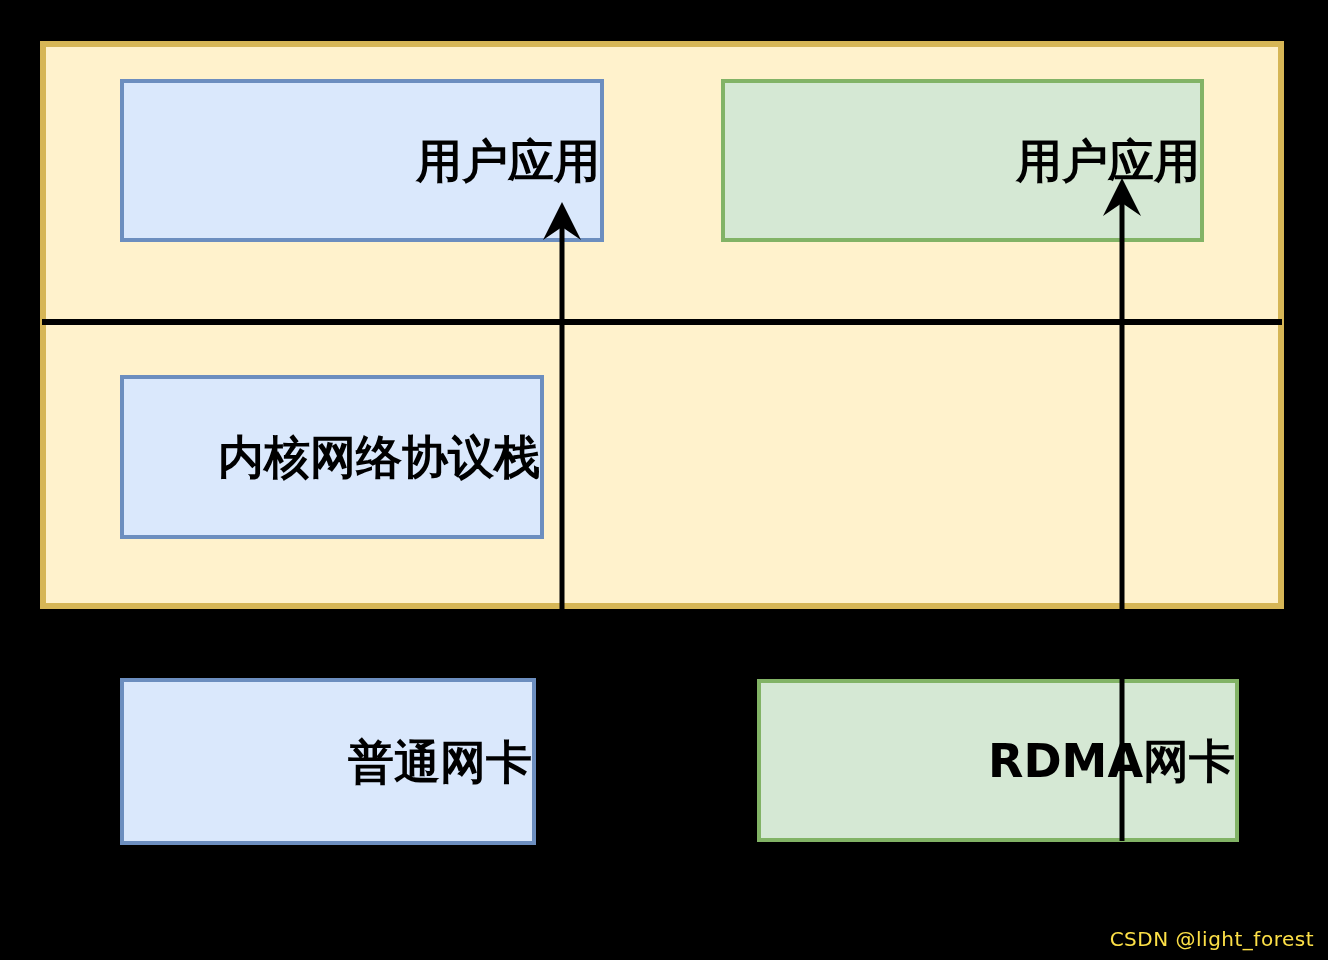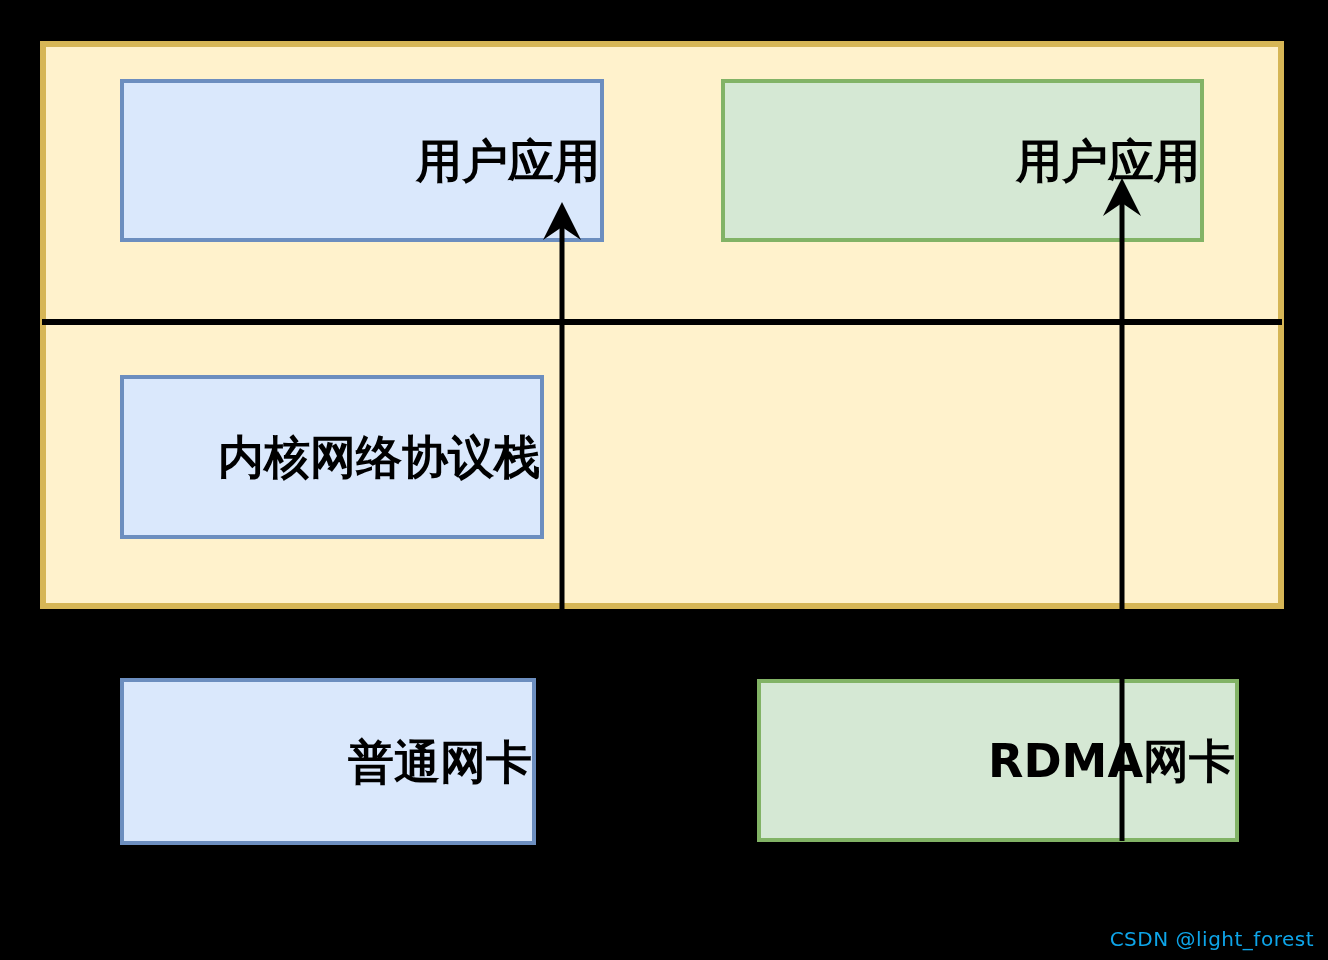--- a/index.html
+++ b/index.html
@@ -53,21 +53,21 @@
   .rdma-nic       { left: 721px; top: 679px; width: 482px; height: 163px; margin-left: 36px; }
 
   .arrow-layer {
     left: 0; top: 0;
     width: 1328px; height: 960px;
     pointer-events: none;
   }
   .watermark {
     right: 14px; top: 927px;
     font-size: 20px;
-    color: #0ea5e9;
+    color: #fde047;
     letter-spacing: 0.5px;
   }
 </style>
 </head>
 <body>
 
 <div id="canvas">
 
   <div class="abs host-box"></div>
 

